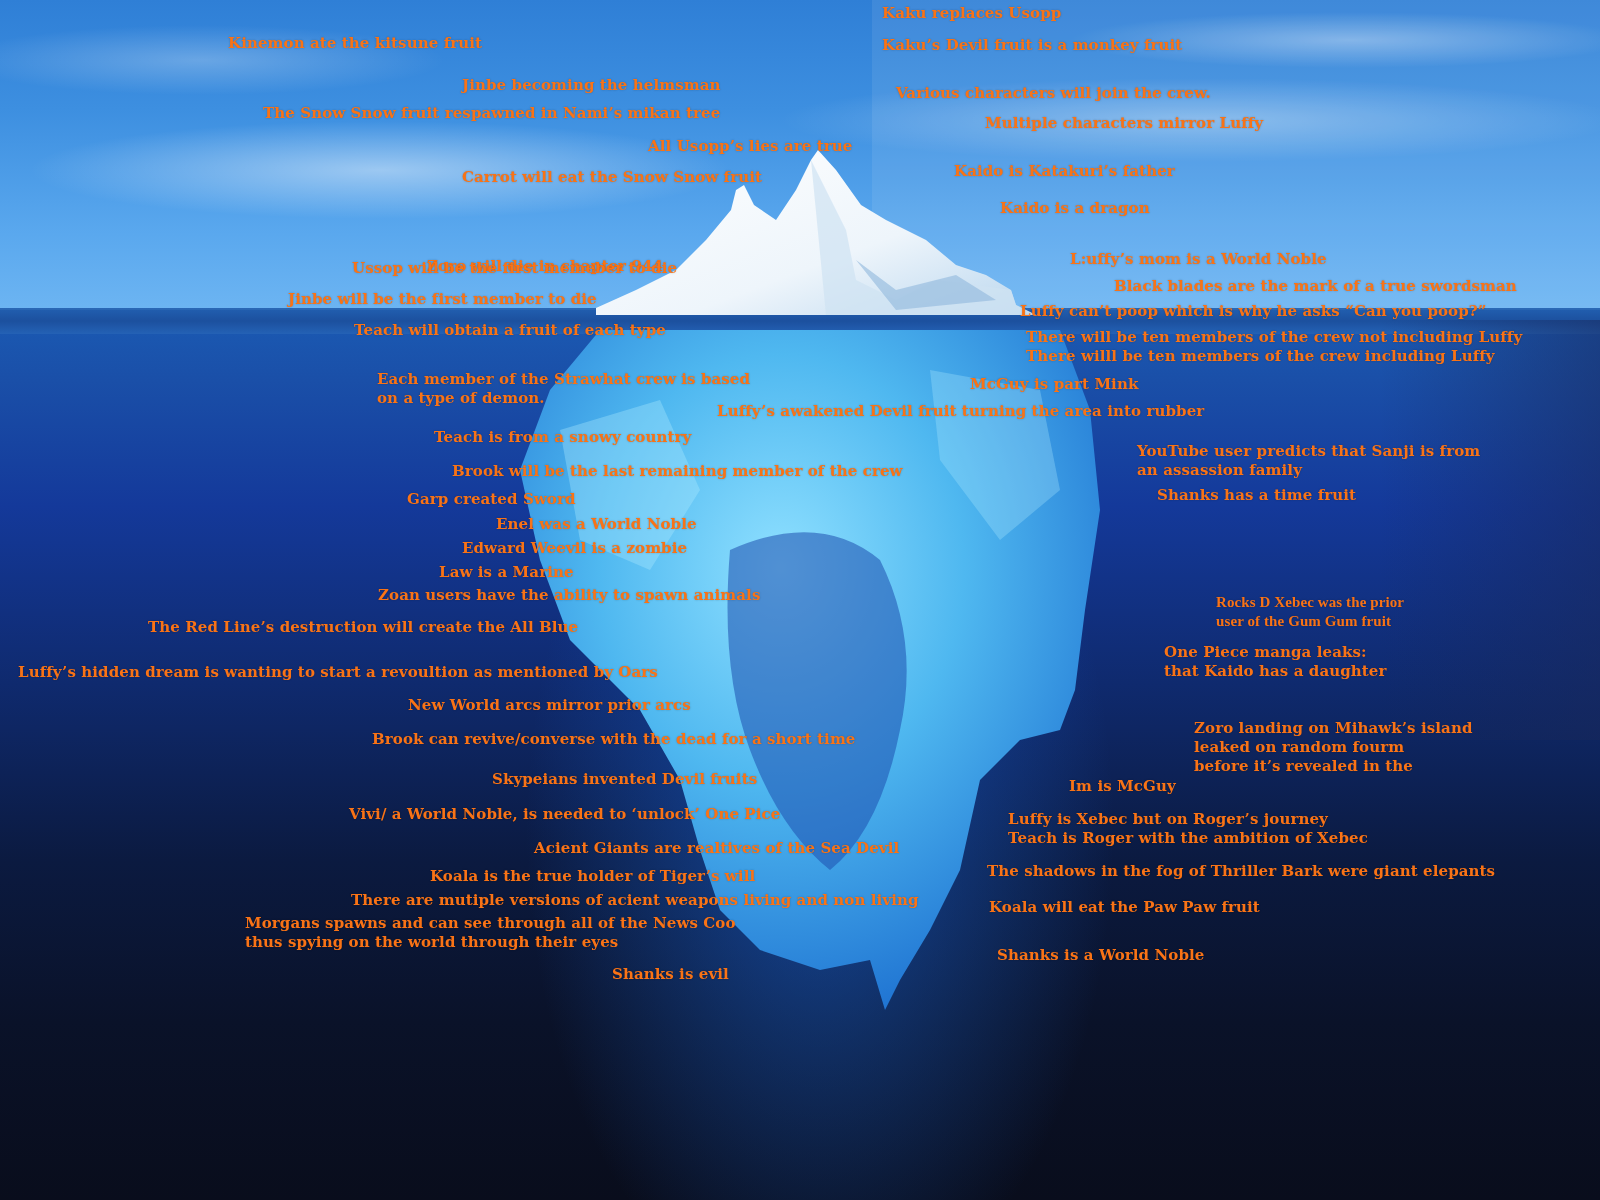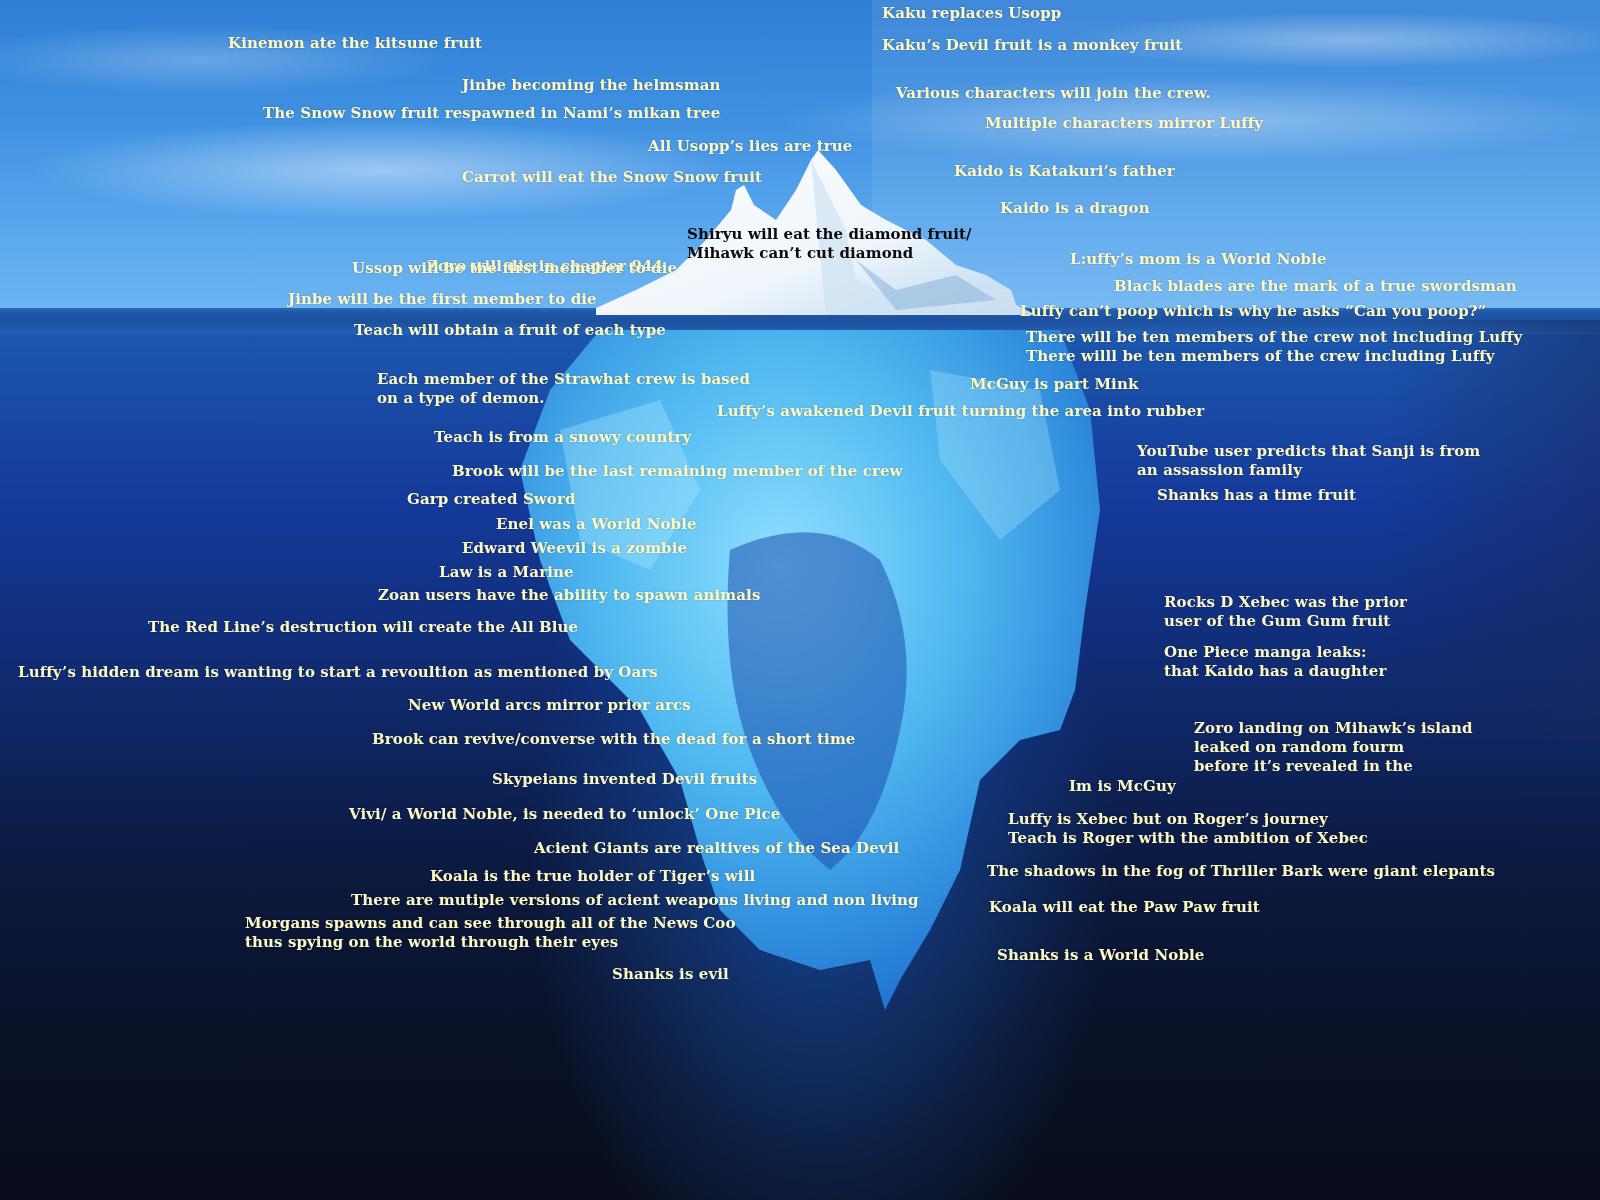--- a/index.html
+++ b/index.html
@@ -40,21 +40,21 @@
       background: linear-gradient(90deg, rgba(20,30,80,0) 0%, rgba(25,40,90,0.5) 100%);
     }
 
     
     .berg-top { position: absolute; left: 596px; top: 150px; width: 440px; height: 165px; }
     
     .berg-bottom { position: absolute; left: 500px; top: 310px; width: 640px; height: 720px; }
 
     
     .label {
-      position: absolute; color: #fef9c3; font-weight: bold;
+      position: absolute; color: #f97316; font-weight: bold;
       font-size: 15px; line-height: 19px; white-space: nowrap;
       text-shadow: 0 0 2px rgba(0,0,0,0.25);
       letter-spacing: 0.1px;
     }
     .label.dark { color: #0b0b0b; text-shadow: none; }
     .label .line { display: block; }
   </style>
 </head>
 <body>
 
@@ -94,24 +94,20 @@
 
   <div class="label" style="left:228px; top:34px;">Kinemon ate the kitsune fruit</div>
   <div class="label" style="left:462px; top:76px;">Jinbe becoming the helmsman</div>
   <div class="label" style="left:263px; top:104px;">The Snow Snow fruit respawned in Nami’s mikan tree</div>
   <div class="label" style="left:648px; top:137px;">All Usopp’s lies are true</div>
   <div class="label" style="left:462px; top:168px;">Carrot will eat the Snow Snow fruit</div>
   <div class="label" style="left:427px; top:218px;margin-top:39px;">Zoro will die in chapter 944</div>
   <div class="label" style="left:352px; top:259px;">Ussop will be the first memeber to die</div>
   <div class="label" style="left:288px; top:290px;">Jinbe will be the first member to die</div>
 
-  <div class="label dark" style="left:687px; top:225px;">
-    <span class="line">Shiryu will eat the diamond fruit/</span>
-    <span class="line">Mihawk can’t cut diamond</span>
-  </div>
 
   <div class="label" style="left:882px; top:4px;">Kaku replaces Usopp</div>
   <div class="label" style="left:882px; top:36px;">Kaku’s Devil fruit is a monkey fruit</div>
   <div class="label" style="left:896px; top:84px;">Various characters will join the crew.</div>
   <div class="label" style="left:985px; top:114px;">Multiple characters mirror Luffy</div>
   <div class="label" style="left:954px; top:162px;">Kaido is Katakuri’s father</div>
   <div class="label" style="left:984px; top:199px;margin-left:16px;">Kaido is a dragon</div>
   <div class="label" style="left:1070px; top:250px;">L:uffy’s mom is a World Noble</div>
   <div class="label" style="left:1114px; top:277px;">Black blades are the mark of a true swordsman</div>
   <div class="label" style="left:1020px; top:302px;">Luffy can’t poop which is why he asks “Can you poop?”</div>
@@ -147,21 +143,21 @@
     <span class="line">There will be ten members of the crew not including Luffy</span>
     <span class="line">There willl be ten members of the crew including Luffy</span>
   </div>
   <div class="label" style="left:970px; top:375px;">McGuy is part Mink</div>
   <div class="label" style="left:717px; top:402px;">Luffy’s awakened Devil fruit turning the area into rubber</div>
   <div class="label" style="left:1137px; top:442px;">
     <span class="line">YouTube user predicts that Sanji is from</span>
     <span class="line">an assassion family</span>
   </div>
   <div class="label" style="left:1157px; top:486px;">Shanks has a time fruit</div>
-  <div class="label" style="left:1164px; top:593px;">
+  <div class="label" style="left:1216px; top:593px;font-family:Liberation Serif, serif;">
     <span class="line">Rocks D Xebec was the prior</span>
     <span class="line">user of the Gum Gum fruit</span>
   </div>
   <div class="label" style="left:1164px; top:643px;">
     <span class="line">One Piece manga leaks:</span>
     <span class="line">that Kaido has a daughter</span>
   </div>
   <div class="label" style="left:1194px; top:719px;">
     <span class="line">Zoro landing on Mihawk’s island</span>
     <span class="line">leaked on random fourm</span>

